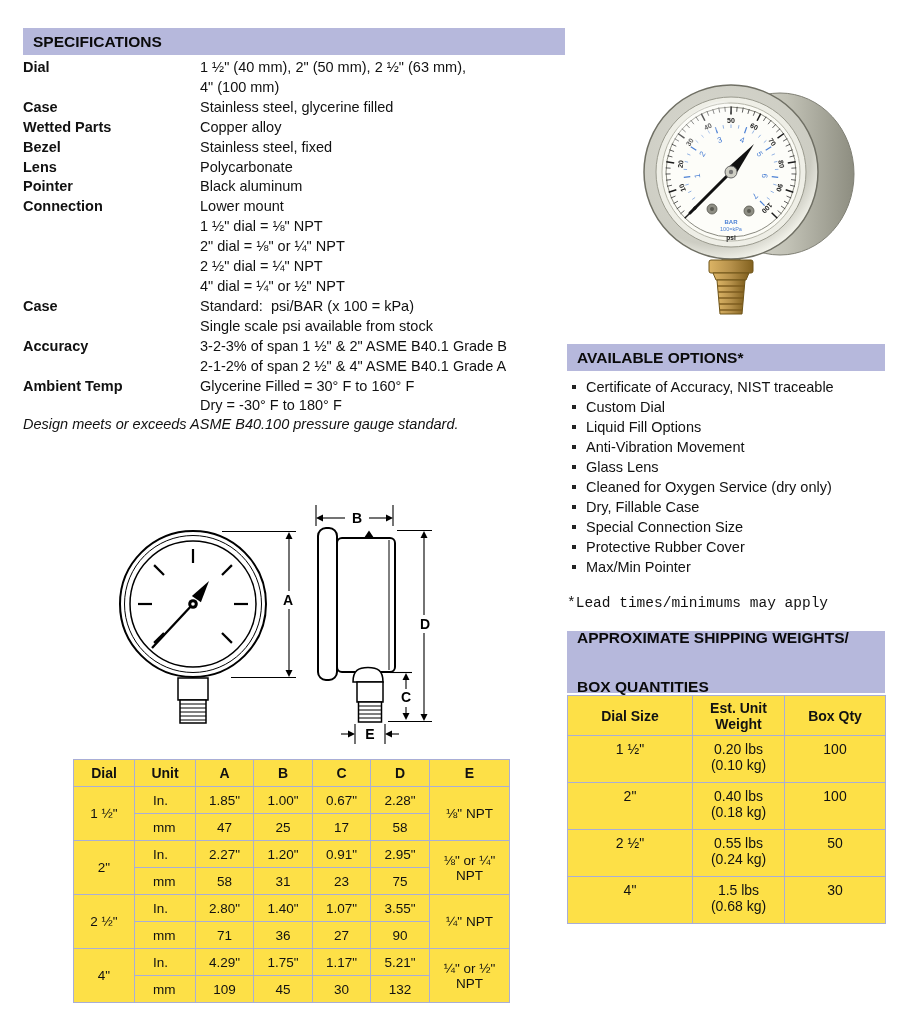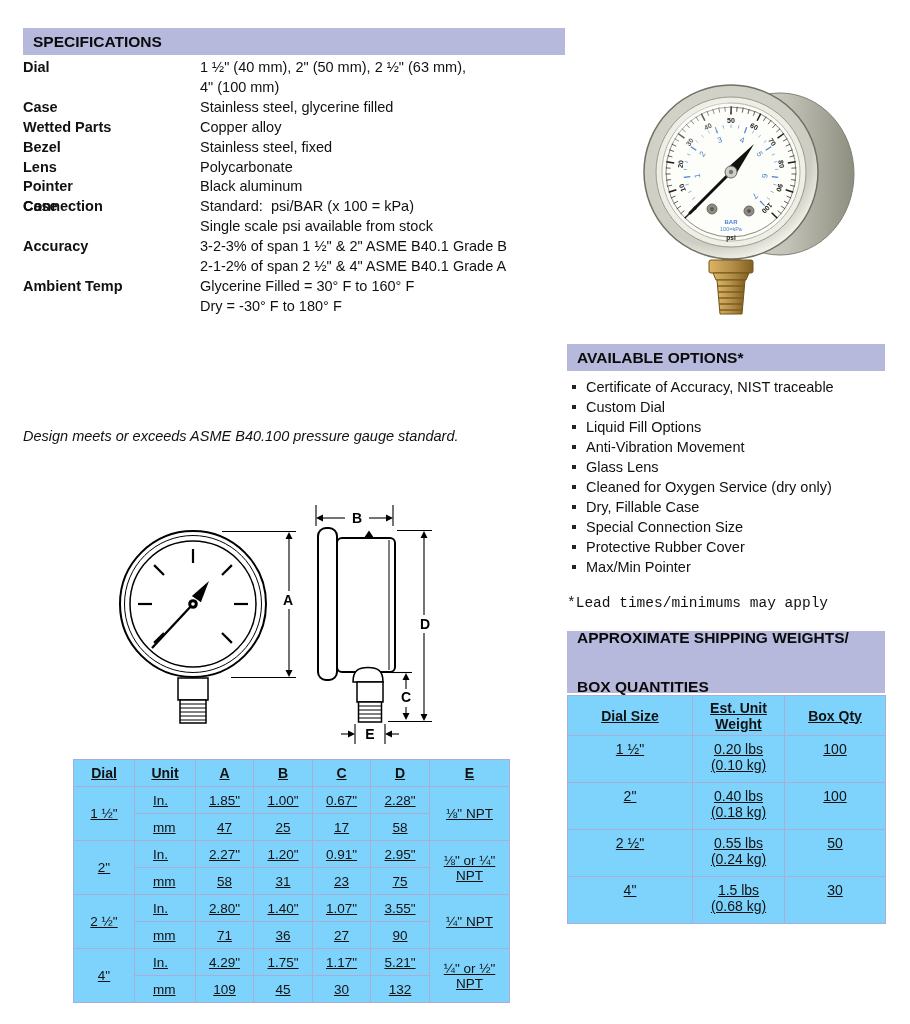--- a/index.html
+++ b/index.html
@@ -7,28 +7,28 @@
         font-family:"Liberation Sans",sans-serif;color:#111;}
   .hdr-bar{position:absolute;background:#b6b8dc;font-weight:bold;font-size:15.5px;color:#0a0a0a;
            display:flex;align-items:center;padding-left:10px;box-sizing:border-box;}
   .hdr-bar.two-line{flex-direction:column;align-items:flex-start;justify-content:center;line-height:19.5px;gap:30px;}
   
   .spec-list{position:absolute;left:23px;top:58px;width:545px;font-size:14.5px;line-height:19.9px;}
   .spec-row{position:relative;}
   .spec-label{position:absolute;left:0;top:0;font-weight:bold;}
   .spec-lines{margin-left:177px;}
   .spec-line{white-space:pre;}
-  .design-note{font-style:italic;margin-top:12px;}
+  .design-note{font-style:italic;margin-top:0;}
   
   .options-list{position:absolute;left:567px;top:377px;width:325px;font-size:14.5px;line-height:20px;}
   .opt-item{display:flex;align-items:flex-start;}
   .bullet{width:4px;height:4px;background:#222;flex:0 0 4px;margin:0 10px 0 5px;align-self:center;}
   .footnote{position:absolute;left:567px;top:595px;font-size:14.5px;font-family:Liberation Mono, monospace;}
   
-  table{border-collapse:collapse;background:#7dd3fc;text-decoration:underline;}
+  table{border-collapse:collapse;background:#fde047;}
   td,th{border:1px solid #a9aed6;text-align:center;padding:0;}
   .ship-table{position:absolute;left:567px;top:695px;width:318px;font-size:14px;table-layout:fixed;}
   .ship-table th{height:39px;font-size:14px;}
   .ship-table td{height:41px;vertical-align:top;padding-top:5px;}
   .dims-table{position:absolute;left:73px;top:759px;width:436px;font-size:13.5px;table-layout:fixed;}
   .dims-table th{height:26px;font-size:14px;}
   .dims-table td{height:26px;}
   .cell-left{text-align:left;padding-left:18px;}
   svg text{font-family:"Liberation Sans",sans-serif;}
   .dim-label{font-weight:bold;font-size:14px;fill:#000;}
@@ -89,20 +89,32 @@
       <div class="spec-row">
         <span class="spec-label">Pointer</span>
         <div class="spec-lines">
 
             <div class="spec-line">Black aluminum</div>
           </div>
       </div>
 
       <div class="spec-row">
         <span class="spec-label">Connection</span>
+        <div class="spec-lines">
+
+            <div class="spec-line">Lower mount</div>
+
+            <div class="spec-line">1 ½" dial = ⅛" NPT</div>
+
+            <div class="spec-line">2" dial = ⅛" or ¼" NPT</div>
+
+            <div class="spec-line">2 ½" dial = ¼" NPT</div>
+
+            <div class="spec-line">4" dial = ¼" or ½" NPT</div>
+          </div>
       </div>
 
       <div class="spec-row">
         <span class="spec-label">Case</span>
         <div class="spec-lines">
 
             <div class="spec-line">Standard:  psi/BAR (x 100 = kPa)</div>
 
             <div class="spec-line">Single scale psi available from stock</div>
           </div>

